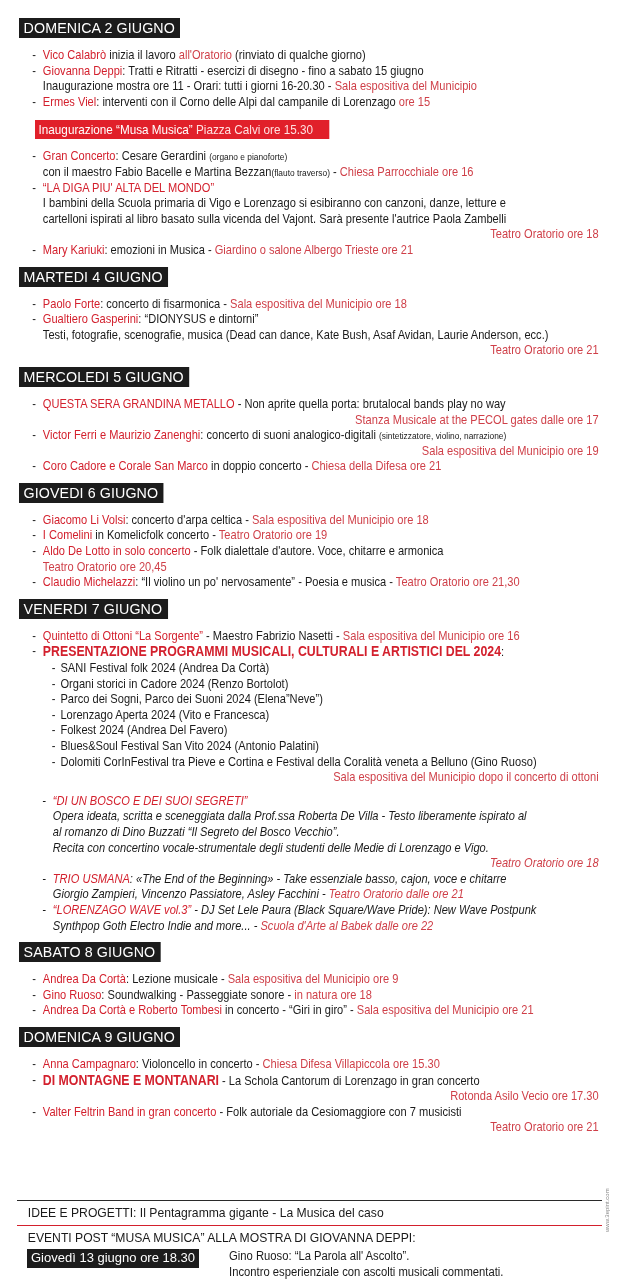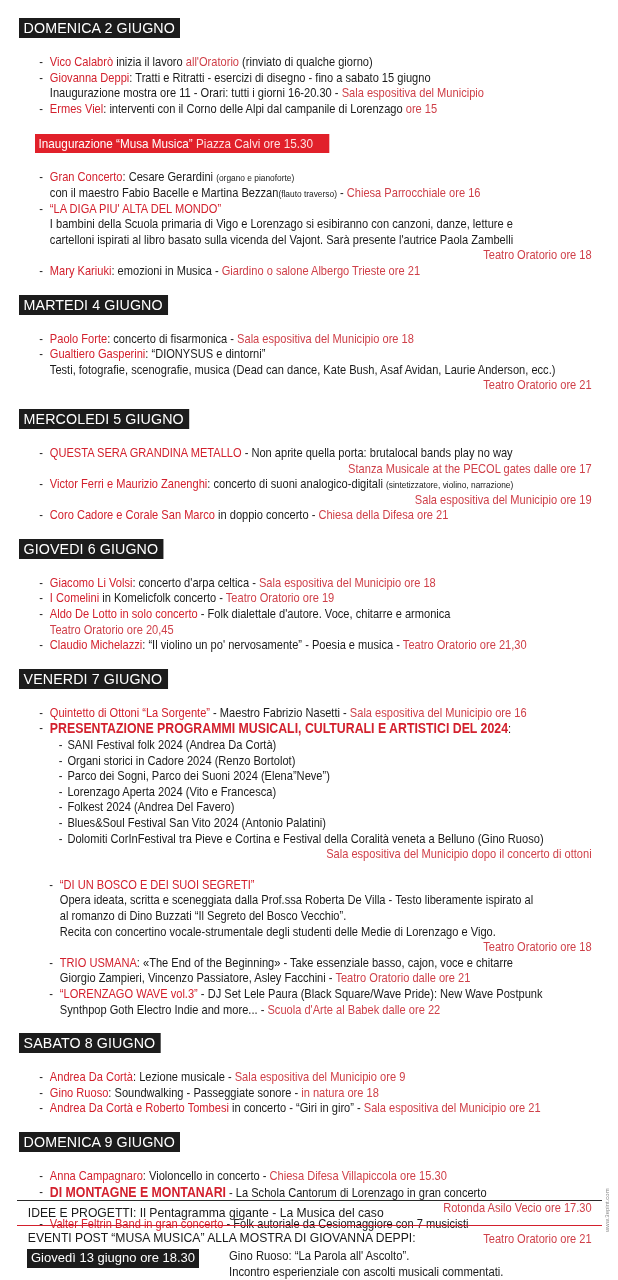--- a/index.html
+++ b/index.html
@@ -10,21 +10,21 @@
   }
   .page { position: absolute; left: 0; top: 0; width: 618px; }
   .content { position: absolute; left: 19px; top: 18px; width: 572px; }
   .day { margin-bottom: 4px; }
   .day-header {
     display: inline-block; background: #1c1c1c; color: #fff;
     font-size: 15.5px; font-weight: normal; letter-spacing: 0.1px;
     padding: 1px 6px 1px 5px; line-height: 18px; margin-bottom: 2px;
     transform: scaleX(0.92); transform-origin: left center;
   }
-  .events { list-style: none; margin: 15px; padding: 0; }
+  .events { list-style: none; margin: 8px; padding: 0; }
   .event {
     position: relative; padding-left: 18px; font-size: 12.6px; line-height: 15.6px;
     transform: scaleX(0.88); transform-origin: left top; width: 113.6%;
   }
   .event::before { content: "-"; position: absolute; left: 6px; top: 0; color: #1a1a1a; }
   .line { display: block; }
   .line.right { text-align: right; }
   .red { color: #d3202d; }
   .redlight { color: #cf3f48; }
   .small { font-size: 9.5px; }
@@ -133,21 +133,21 @@
               <li>SANI Festival folk 2024 (Andrea Da Cortà)</li>
               <li>Organi storici in Cadore 2024 (Renzo Bortolot)</li>
               <li>Parco dei Sogni, Parco dei Suoni 2024 (Elena”Neve”)</li>
               <li>Lorenzago Aperta 2024 (Vito e Francesca)</li>
               <li>Folkest 2024 (Andrea Del Favero)</li>
               <li>Blues&amp;Soul Festival San Vito 2024 (Antonio Palatini)</li>
               <li>Dolomiti CorInFestival tra Pieve e Cortina e Festival della Coralità veneta a Belluno (Gino Ruoso)</li>
             </ul>
             <span class="line right redlight">Sala espositiva del Municipio dopo il concerto di ottoni</span>
           </li>
-        </ul><ul class="events" style="padding-left: 10px;">
+        </ul><ul class="events" style="padding-left: 10px; font-style: italic;">
           <li class="event">
             <span class="line"><span class="red">“DI UN BOSCO E DEI SUOI SEGRETI”</span></span>
             <span class="line"><span>Opera ideata, scritta e sceneggiata dalla Prof.ssa Roberta De Villa - Testo liberamente ispirato al</span></span>
             <span class="line"><span>al romanzo di Dino Buzzati “Il Segreto del Bosco  Vecchio”.</span></span>
             <span class="line"><span>Recita con concertino vocale-strumentale degli studenti delle Medie di Lorenzago e Vigo.</span></span>
             <span class="line right redlight">Teatro Oratorio ore 18</span>
           </li>
           <li class="event">
             <span class="line"><span class="red">TRIO USMANA</span><span>: «The End of the Beginning» - Take essenziale basso, cajon, voce e chitarre</span></span>
             <span class="line"><span>Giorgio Zampieri, Vincenzo Passiatore, Asley Facchini - </span><span class="redlight">Teatro Oratorio dalle ore 21</span></span>

